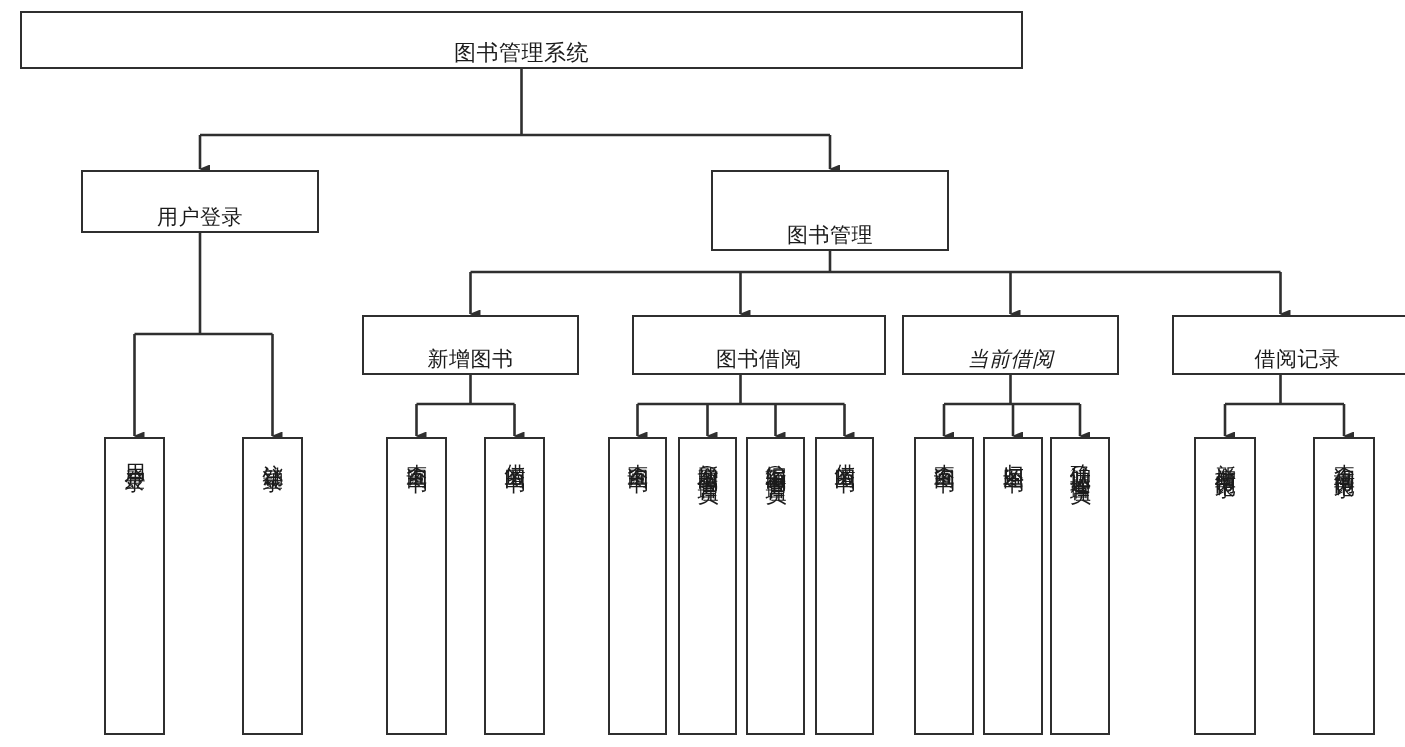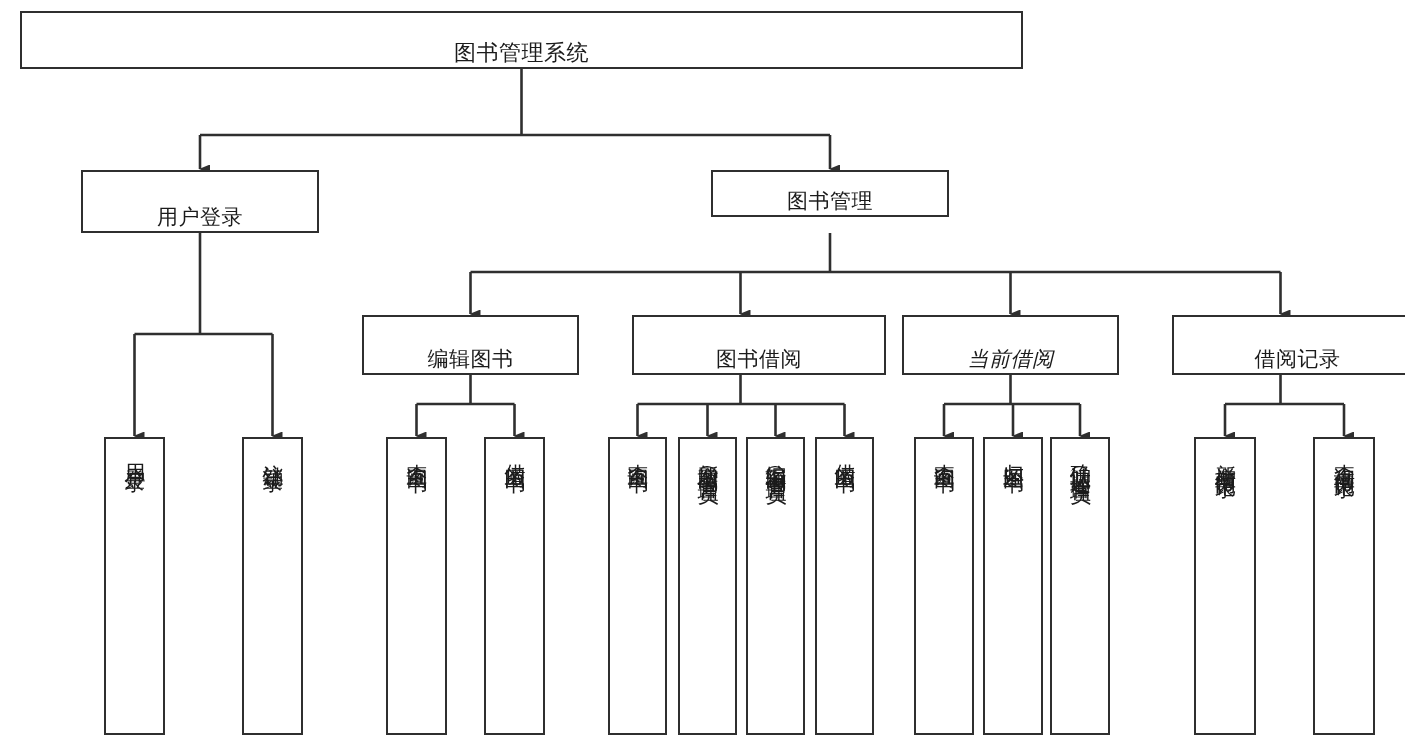--- a/index.html
+++ b/index.html
@@ -120,25 +120,25 @@
       </g>
   </svg>
 
   <div id="nodes-layer">
       <div class="node-box horizontal" id="root-title-box" style="left: 20px; top: 11px; width: 1003px; height: 58px; border-color: rgb(47, 47, 47); background: rgb(255, 255, 255);">
         <div class="node-label" style="color: rgb(27, 27, 27);">图书管理系统</div>
       </div>
       <div class="node-box horizontal" id="box-user-login" style="left: 81px; top: 170px; width: 238px; height: 63px; border-color: rgb(47, 47, 47); background: rgb(255, 255, 255);">
         <div class="node-label" style="color: rgb(27, 27, 27);">用户登录</div>
       </div>
-      <div class="node-box horizontal" id="box-book-manage" style="left: 711px; top: 170px; width: 238px; height: 47px; border-color: rgb(47, 47, 47); background: rgb(255, 255, 255);">
+      <div class="node-box horizontal" id="box-book-manage" style="left: 711px; top: 170px; width: 238px; height: 81px; border-color: rgb(47, 47, 47); background: rgb(255, 255, 255);">
         <div class="node-label" style="color: rgb(27, 27, 27);">图书管理</div>
       </div>
       <div class="node-box horizontal" id="box-new-book-rec" style="left: 362px; top: 315px; width: 217px; height: 60px; border-color: rgb(47, 47, 47); background: rgb(255, 255, 255);">
-        <div class="node-label" style="color: rgb(27, 27, 27);">编辑图书</div>
+        <div class="node-label" style="color: rgb(27, 27, 27);">新增图书</div>
       </div>
       <div class="node-box horizontal" id="box-book-borrow" style="left: 632px; top: 315px; width: 254px; height: 60px; border-color: rgb(47, 47, 47); background: rgb(255, 255, 255);">
         <div class="node-label" style="color: rgb(27, 27, 27);">图书借阅</div>
       </div>
       <div class="node-box horizontal" id="box-current-borrow" style="left: 902px; top: 315px; width: 217px; height: 60px; border-color: rgb(47, 47, 47); background: rgb(255, 255, 255);">
         <div class="node-label" style="color: rgb(27, 27, 27); font-style: italic;">当前借阅</div>
       </div>
       <div class="node-box horizontal" id="box-borrow-record" style="left: 1172px; top: 315px; width: 251px; height: 60px; border-color: rgb(47, 47, 47); background: rgb(255, 255, 255);">
         <div class="node-label" style="color: rgb(27, 27, 27);">借阅记录</div>
       </div>

